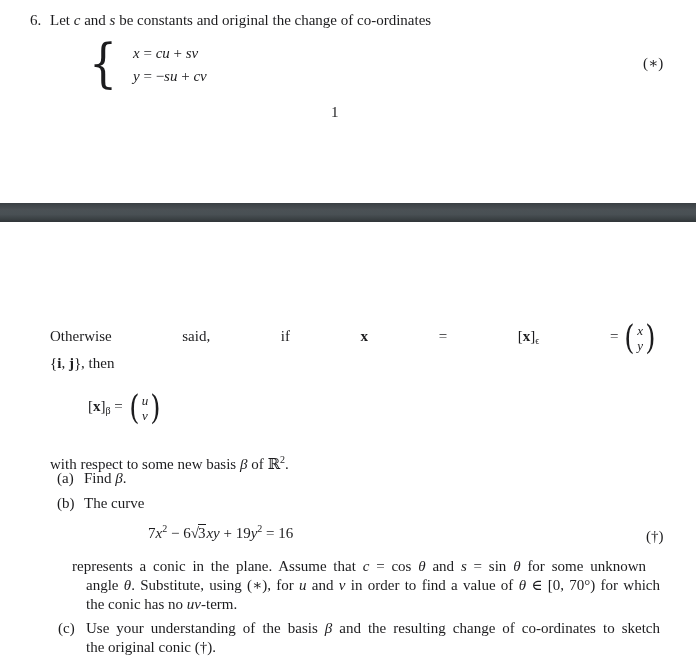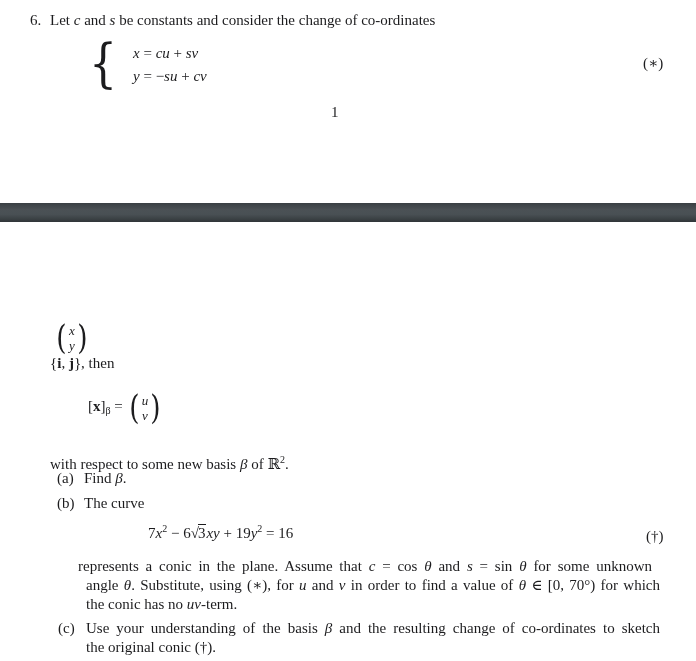--- a/index.html
+++ b/index.html
@@ -41,33 +41,33 @@
     position:absolute;left:0;width:696px;top:203px;height:19px;
     background:linear-gradient(180deg,#3a3f43 0%,#4b5155 35%,#495054 60%,#3a4043 85%,#303538 100%);
   }
 </style>
 </head>
 <body>
 
 <div>
 
   <span class="abs" style="left:30px;top:11px">6.</span>
-  <span class="abs" style="left:50px;top:11px"><span class="m-r">Let </span><span class="m-i">c</span><span class="m-r"> and </span><span class="m-i">s</span><span class="m-r"> be constants and consider the change of co-ordinates</span></span>
+  <span class="abs" style="left:50px;top:11px"><span class="m-r">Let </span><span class="m-i">c</span><span class="m-r"> and </span><span class="m-i">s</span><span class="m-r"> be constants and original the change of co-ordinates</span></span>
 
   <span class="abs cases-brace" style="left:89px;top:38px">{</span>
   <span class="abs mathline" style="left:105px;top:44px"><span class="m-i">x</span><span class="m-r"> = </span><span class="m-i">cu</span><span class="m-r"> + </span><span class="m-i">sv</span></span>
   <span class="abs mathline" style="left:105px;top:67px"><span class="m-i">y</span><span class="m-r"> = −</span><span class="m-i">su</span><span class="m-r"> + </span><span class="m-i">cv</span></span>
   <span class="abs" style="left:643px;top:54px">(∗)</span>
 
   <span class="abs" style="left:331px;top:103px">1</span>
 
   <div class="sep"></div>
 
   <div class="abs just" style="left:50px;top:316px;width:612px;height:40px;line-height:40px">
-    <span class="vec">
+    <span><span class="m-r">Otherwise said, if </span><span class="m-b">x</span><span class="m-r"> = [</span><span class="m-b">x</span><span class="m-r">]</span><span class="m-sub">ϵ</span><span class="m-r"> =</span></span><span class="vec">
         <span class="vparen">(</span>
         <span class="vcol">
           <span>x</span>
           <span>y</span>
         </span>
         <span class="vparen">)</span>
       </span>
   </div>
 
   <div class="abs" style="left:50px;top:354px"><span class="m-r">{</span><span class="m-b">i</span><span class="m-r">, </span><span class="m-b">j</span><span class="m-r">}, then</span></div>
@@ -87,21 +87,21 @@
 
   <span class="abs" style="left:57px;top:469px">(a)</span>
   <span class="abs" style="left:84px;top:469px"><span class="m-r">Find </span><span class="m-i">β</span><span class="m-r">.</span></span>
 
   <span class="abs" style="left:57px;top:494px">(b)</span>
   <span class="abs" style="left:84px;top:494px"><span class="m-r">The curve</span></span>
 
   <div class="abs mathline" style="left:120px;top:524px"><span class="m-r">7</span><span class="m-i">x</span><span class="m-sup">2</span><span class="m-r"> − 6</span><span class="m-rad">√</span><span class="m-ov">3</span><span class="m-i">xy</span><span class="m-r"> + 19</span><span class="m-i">y</span><span class="m-sup">2</span><span class="m-r"> = 16</span></div>
   <span class="abs" style="left:646px;top:527px">(†)</span>
 
-  <div class="abs just" style="left:78px;top:557px;width:574px"><span class="m-r">represents a conic in the plane.  Assume that </span><span class="m-i">c</span><span class="m-r"> = cos </span><span class="m-i">θ</span><span class="m-r"> and </span><span class="m-i">s</span><span class="m-r"> = sin </span><span class="m-i">θ</span><span class="m-r"> for some unknown</span></div>
+  <div class="abs just" style="left:72px;top:557px;width:574px"><span class="m-r">represents a conic in the plane.  Assume that </span><span class="m-i">c</span><span class="m-r"> = cos </span><span class="m-i">θ</span><span class="m-r"> and </span><span class="m-i">s</span><span class="m-r"> = sin </span><span class="m-i">θ</span><span class="m-r"> for some unknown</span></div>
   <div class="abs just" style="left:86px;top:576px;width:574px"><span class="m-r">angle </span><span class="m-i">θ</span><span class="m-r">. Substitute, using (∗), for </span><span class="m-i">u</span><span class="m-r"> and </span><span class="m-i">v</span><span class="m-r"> in order to find a value of </span><span class="m-i">θ</span><span class="m-r"> ∈ [0, 70°) for which</span></div>
   <div class="abs" style="left:86px;top:595px"><span class="m-r">the conic has no </span><span class="m-i">uv</span><span class="m-r">-term.</span></div>
 
   <span class="abs" style="left:58px;top:619px">(c)</span>
   <div class="abs just" style="left:86px;top:619px;width:574px"><span class="m-r">Use your understanding of the basis </span><span class="m-i">β</span><span class="m-r"> and the resulting change of co-ordinates to sketch</span></div>
   <div class="abs" style="left:86px;top:638px"><span class="m-r">the original conic (†).</span></div>
 
 </div>
 
 </body></html>

